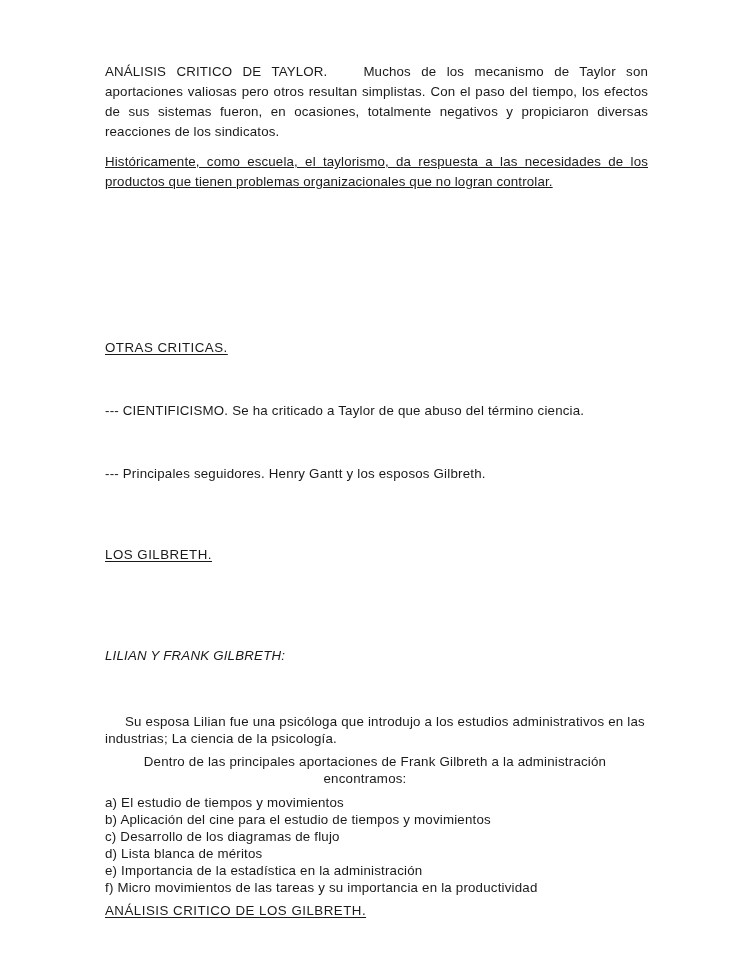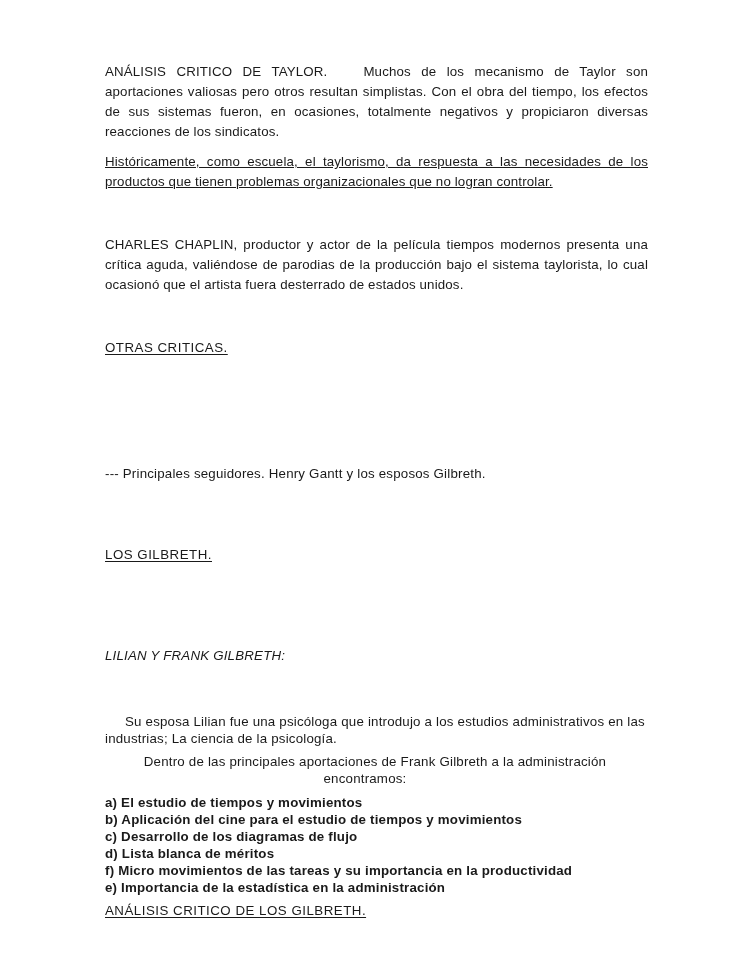--- a/index.html
+++ b/index.html
@@ -52,54 +52,53 @@
     .indent { text-indent: 20px; }
     .list {
       list-style: none;
       padding: 0;
       margin: 0;
     }
     .list li {
       line-height: 17px;
       letter-spacing: 0.2px;
       white-space: nowrap;
-      font-weight: bold;
     }
     .gap-tab { display: inline-block; width: 36px; }
   </style>
 </head>
 <body>
 
 <div class="page">
 
-  <p class="block justify last-left" style="top:62px;"><span>ANÁLISIS CRITICO DE TAYLOR.</span><span class="gap-tab"></span><span>Muchos de los mecanismo de Taylor son aportaciones valiosas pero otros resultan simplistas. Con el obra del tiempo, los efectos de sus sistemas fueron, en ocasiones, totalmente negativos y propiciaron diversas reacciones de los sindicatos.</span></p>
+  <p class="block justify last-left" style="top:62px;"><span>ANÁLISIS CRITICO DE TAYLOR.</span><span class="gap-tab"></span><span>Muchos de los mecanismo de Taylor son aportaciones valiosas pero otros resultan simplistas. Con el paso del tiempo, los efectos de sus sistemas fueron, en ocasiones, totalmente negativos y propiciaron diversas reacciones de los sindicatos.</span></p>
 
   <p class="block justify last-left" style="top:152px;text-decoration:underline;">Históricamente, como escuela, el taylorismo, da respuesta a las necesidades de los productos que tienen problemas organizacionales que no logran controlar.</p>
 
-  <p class="block justify last-left" style="top:235px;">CHARLES CHAPLIN, productor y actor de la película tiempos modernos presenta una crítica aguda, valiéndose de parodias de la producción bajo el sistema taylorista, lo cual ocasionó que el artista fuera desterrado de estados unidos.</p>
 
   <p class="block heading-u" style="top:339px;">OTRAS CRITICAS.</p>
 
+  <p class="block plain" style="top:402px;">--- CIENTIFICISMO. Se ha criticado a Taylor  de que abuso del término ciencia.</p>
 
   <p class="block heading-u" style="top:546px;">LOS GILBRETH.</p>
 
   <p class="block plain" style="top:465px;">--- Principales seguidores. Henry Gantt y los esposos Gilbreth.</p>
 
   <p class="block plain" style="top:647px;font-style:italic;">LILIAN Y FRANK GILBRETH:</p>
 
 
 
   <p class="block tight indent" style="top:713px; width:540px;">Su esposa Lilian fue una psicóloga que introdujo a los estudios administrativos en las industrias; La ciencia de la psicología.</p>
 
   <p class="block tight indent" style="top:753px; width:520px;text-align:center;">Dentro de las principales aportaciones de Frank Gilbreth a la administración encontramos:</p>
 
   <ul class="block list" style="top:794px;">
     <li>a) El estudio de tiempos y movimientos</li>
     <li>b) Aplicación del cine para el estudio de tiempos y movimientos</li>
     <li>c) Desarrollo de los diagramas de flujo</li>
     <li>d) Lista blanca de méritos</li>
+    <li>e) Importancia de la estadística en la administración</li>
     <li>f) Micro movimientos de las tareas y su importancia en la productividad</li>
-    <li>e) Importancia de la estadística en la administración</li>
   </ul>
 
   <p class="block heading-u" style="top:902px;">ANÁLISIS CRITICO DE LOS GILBRETH.</p>
 
 </div>
 
 </body></html>

